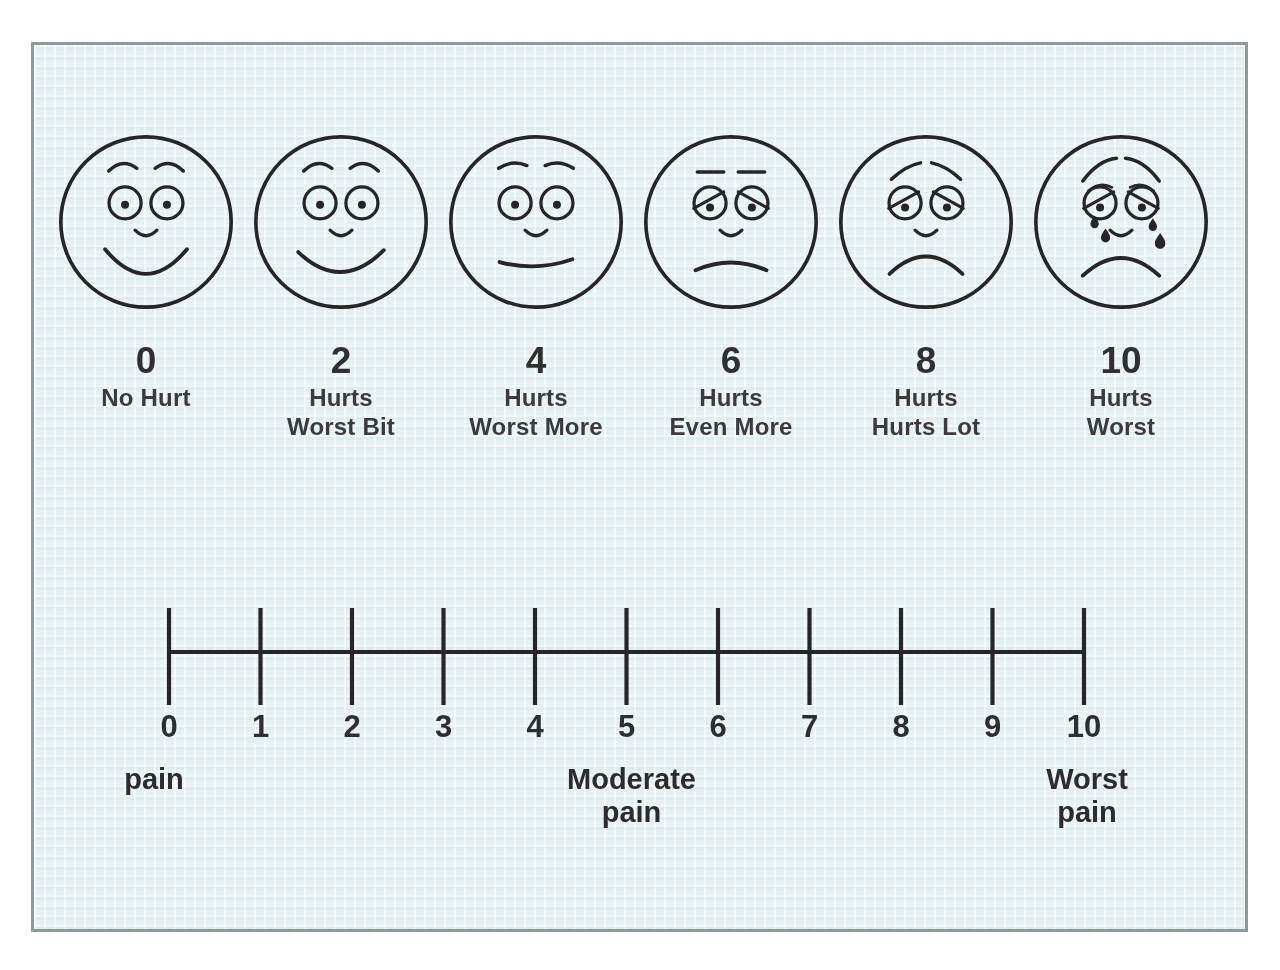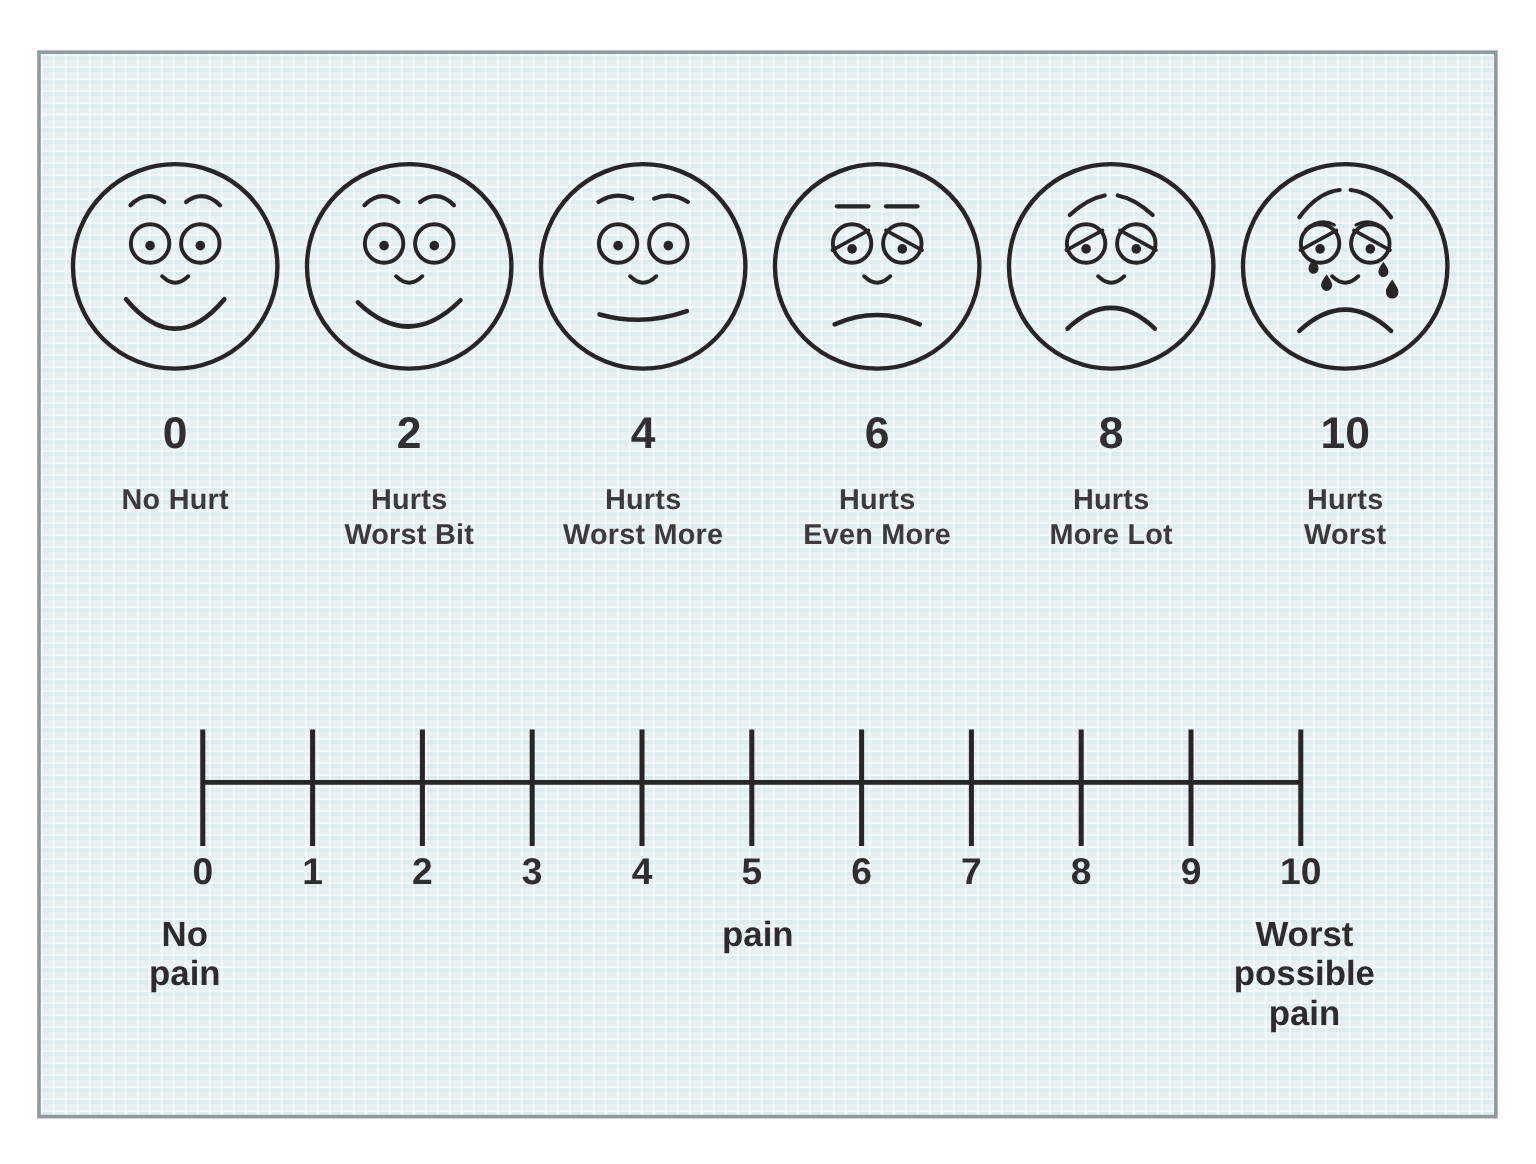--- a/index.html
+++ b/index.html
@@ -23,21 +23,21 @@
     display:flex;justify-content:space-between;
     padding:0 27px 0 15px;
   }
   .face-cell{width:194px;display:flex;flex-direction:column;align-items:center;}
   .face-cell svg{width:182px;height:182px;display:block;}
   .face-num{
     margin-top:28px;line-height:40px;font-size:37px;font-weight:bold;
     color:#303030;text-align:center;
   }
   .face-label{
-    margin-top:21px;line-height:29px;font-size:24px;font-weight:bold;
+    margin-top:2px;line-height:29px;font-size:24px;font-weight:bold;
     color:#3b3b3b;text-align:center;letter-spacing:.2px;
   }
   .ruler-svg{position:absolute;left:0;top:556px;width:1211px;height:112px;}
   .scale-numbers{position:absolute;left:0;top:660px;right:0;height:46px;}
   .scale-num{
     position:absolute;width:60px;margin-left:-30px;text-align:center;
     font-size:31px;line-height:44px;font-weight:bold;color:#2e2e2e;
   }
   .scale-captions{position:absolute;left:0;top:718px;right:0;}
   .caption{
@@ -133,21 +133,21 @@
           <circle cx="38.5" cy="42" r="2.2" fill="#262626"></circle>
           <circle cx="61.5" cy="42" r="2.2" fill="#262626"></circle>
           <path d="M29.5,42.5 L46,33.5" fill="none" stroke="#262626" stroke-width="1.7" stroke-linecap="round"></path>
           <path d="M54,33.5 L70.5,42.5" fill="none" stroke="#262626" stroke-width="1.7" stroke-linecap="round"></path>
           <path d="M44,54.5 Q50,60.5 56,54.5" fill="none" stroke="#262626" stroke-width="1.8" stroke-linecap="round"></path>
           <path d="M30,78.5 Q50,59.5 70,78.5" fill="none" stroke="#262626" stroke-width="2.1" stroke-linecap="round"></path>
         </svg>
         <div class="face-num">8</div>
         <div class="face-label">
           <div>Hurts</div>
-          <div>More Lot</div>
+          <div>Hurts Lot</div>
         </div>
       </div>
       <div class="face-cell">
         <svg viewBox="0 0 100 100">
           <circle cx="50" cy="50" r="46.8" fill="none" stroke="#262626" stroke-width="2"></circle>
           <path d="M29,27.5 Q37.5,16 47.5,15" fill="none" stroke="#262626" stroke-width="1.9" stroke-linecap="round"></path>
           <path d="M52.5,15 Q62.5,16 71,27.5" fill="none" stroke="#262626" stroke-width="1.9" stroke-linecap="round"></path>
           <path d="M32,33 Q38.5,27.5 45,31" fill="none" stroke="#262626" stroke-width="1.5" stroke-linecap="round"></path>
           <path d="M55,31 Q61.5,27.5 68,33" fill="none" stroke="#262626" stroke-width="1.5" stroke-linecap="round"></path>
           <circle cx="38.5" cy="39.5" r="8.8" fill="none" stroke="#262626" stroke-width="1.8"></circle>
@@ -192,25 +192,24 @@
       <span class="scale-num" style="left: 501px;">4</span>
       <span class="scale-num" style="left: 592.5px;">5</span>
       <span class="scale-num" style="left: 684px;">6</span>
       <span class="scale-num" style="left: 775.5px;">7</span>
       <span class="scale-num" style="left: 867px;">8</span>
       <span class="scale-num" style="left: 958.5px;">9</span>
       <span class="scale-num" style="left: 1050px;">10</span>
     </div>
   <div class="scale-captions" id="scale-captions">
       <div class="caption" style="left: 120px;">
-        <div>No</div>
         <div>pain</div>
       </div>
       <div class="caption" style="left: 597.5px;">
+        <div>Moderate</div>
         <div>pain</div>
       </div>
       <div class="caption" style="left: 1053px;">
         <div>Worst</div>
-        <div>possible</div>
         <div>pain</div>
       </div>
     </div>
 </div>
 
 </body></html>

